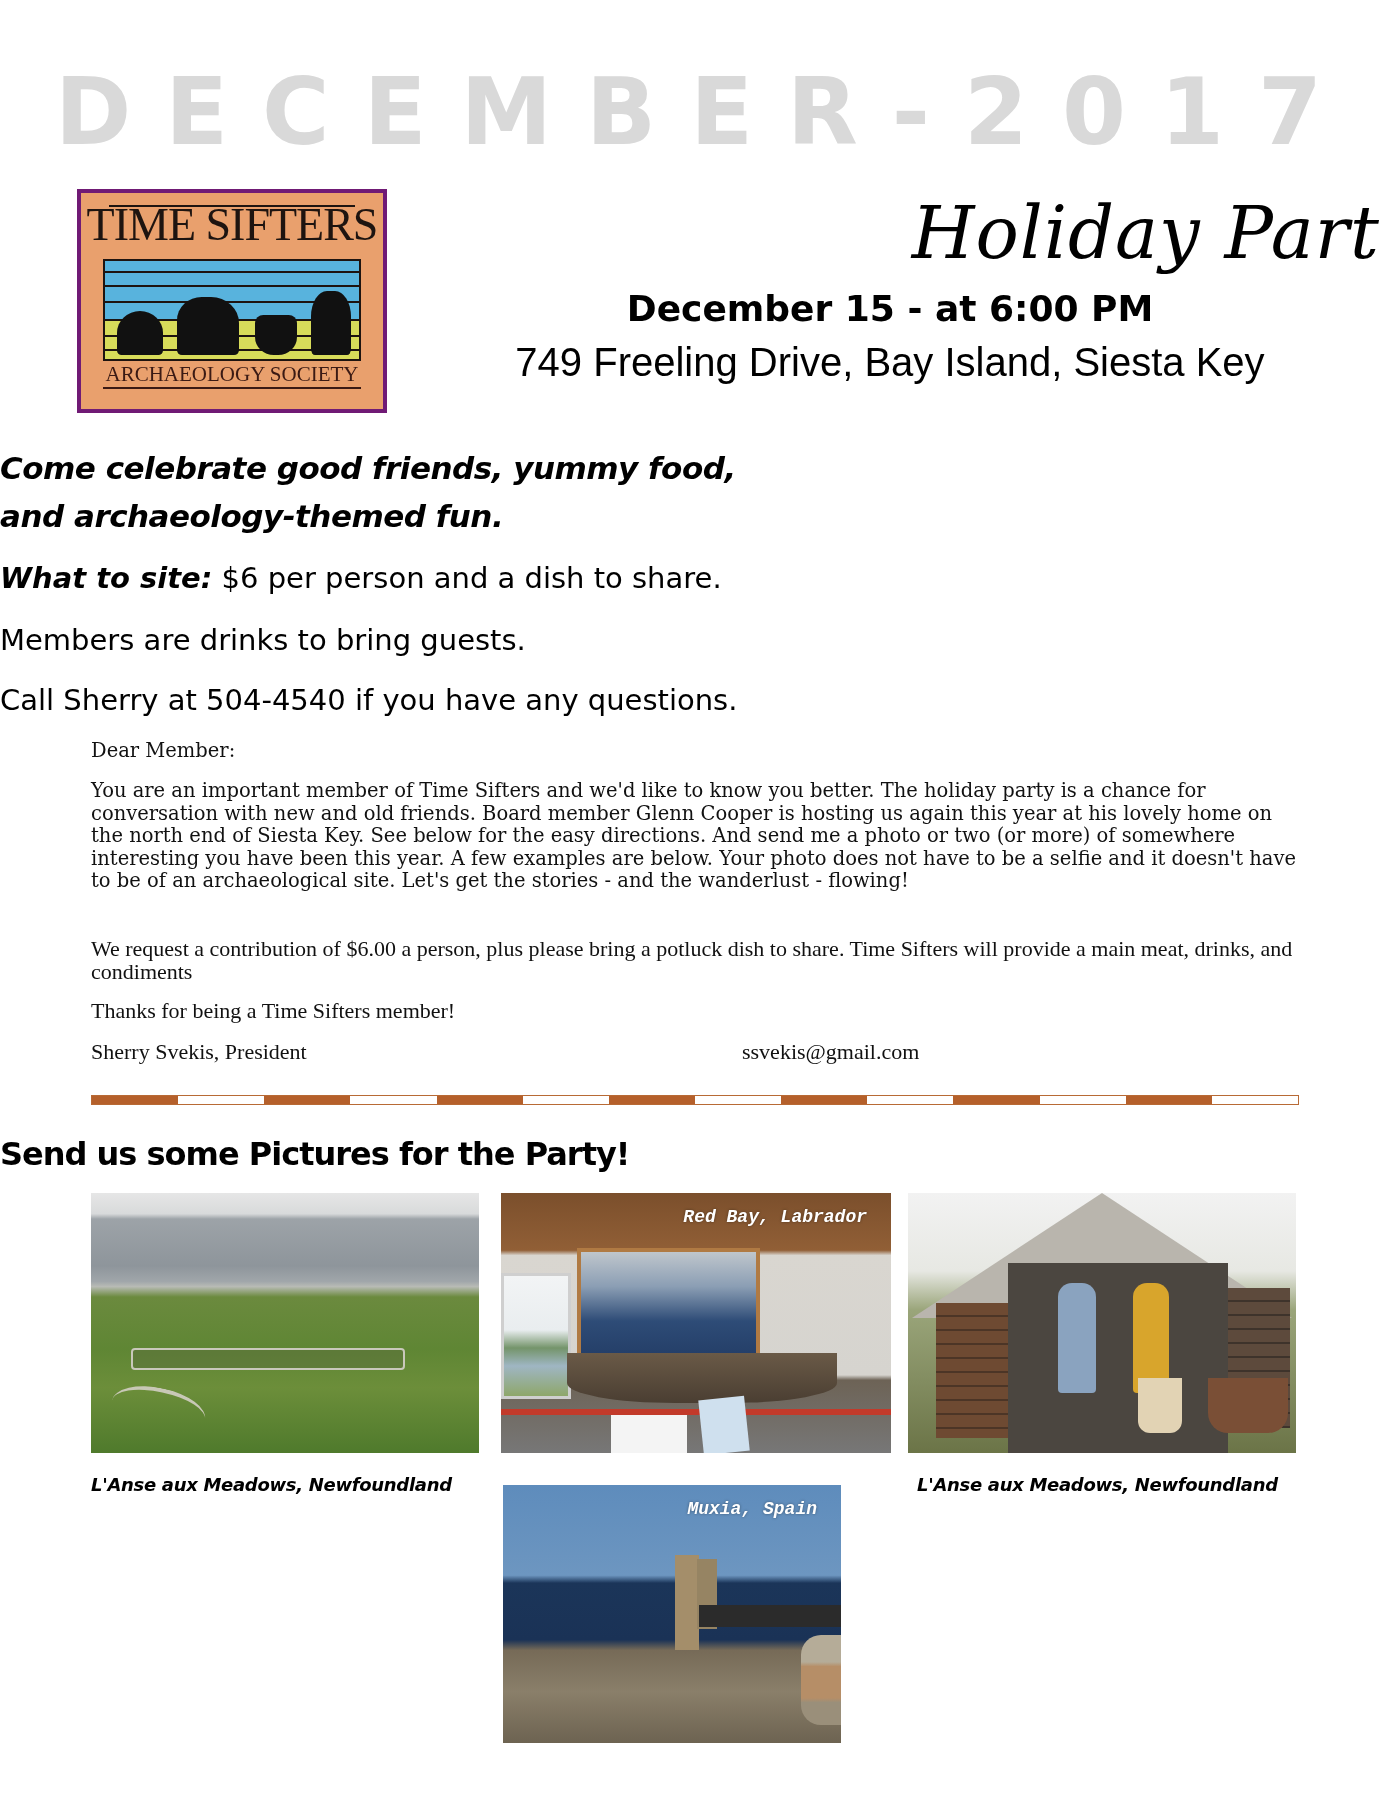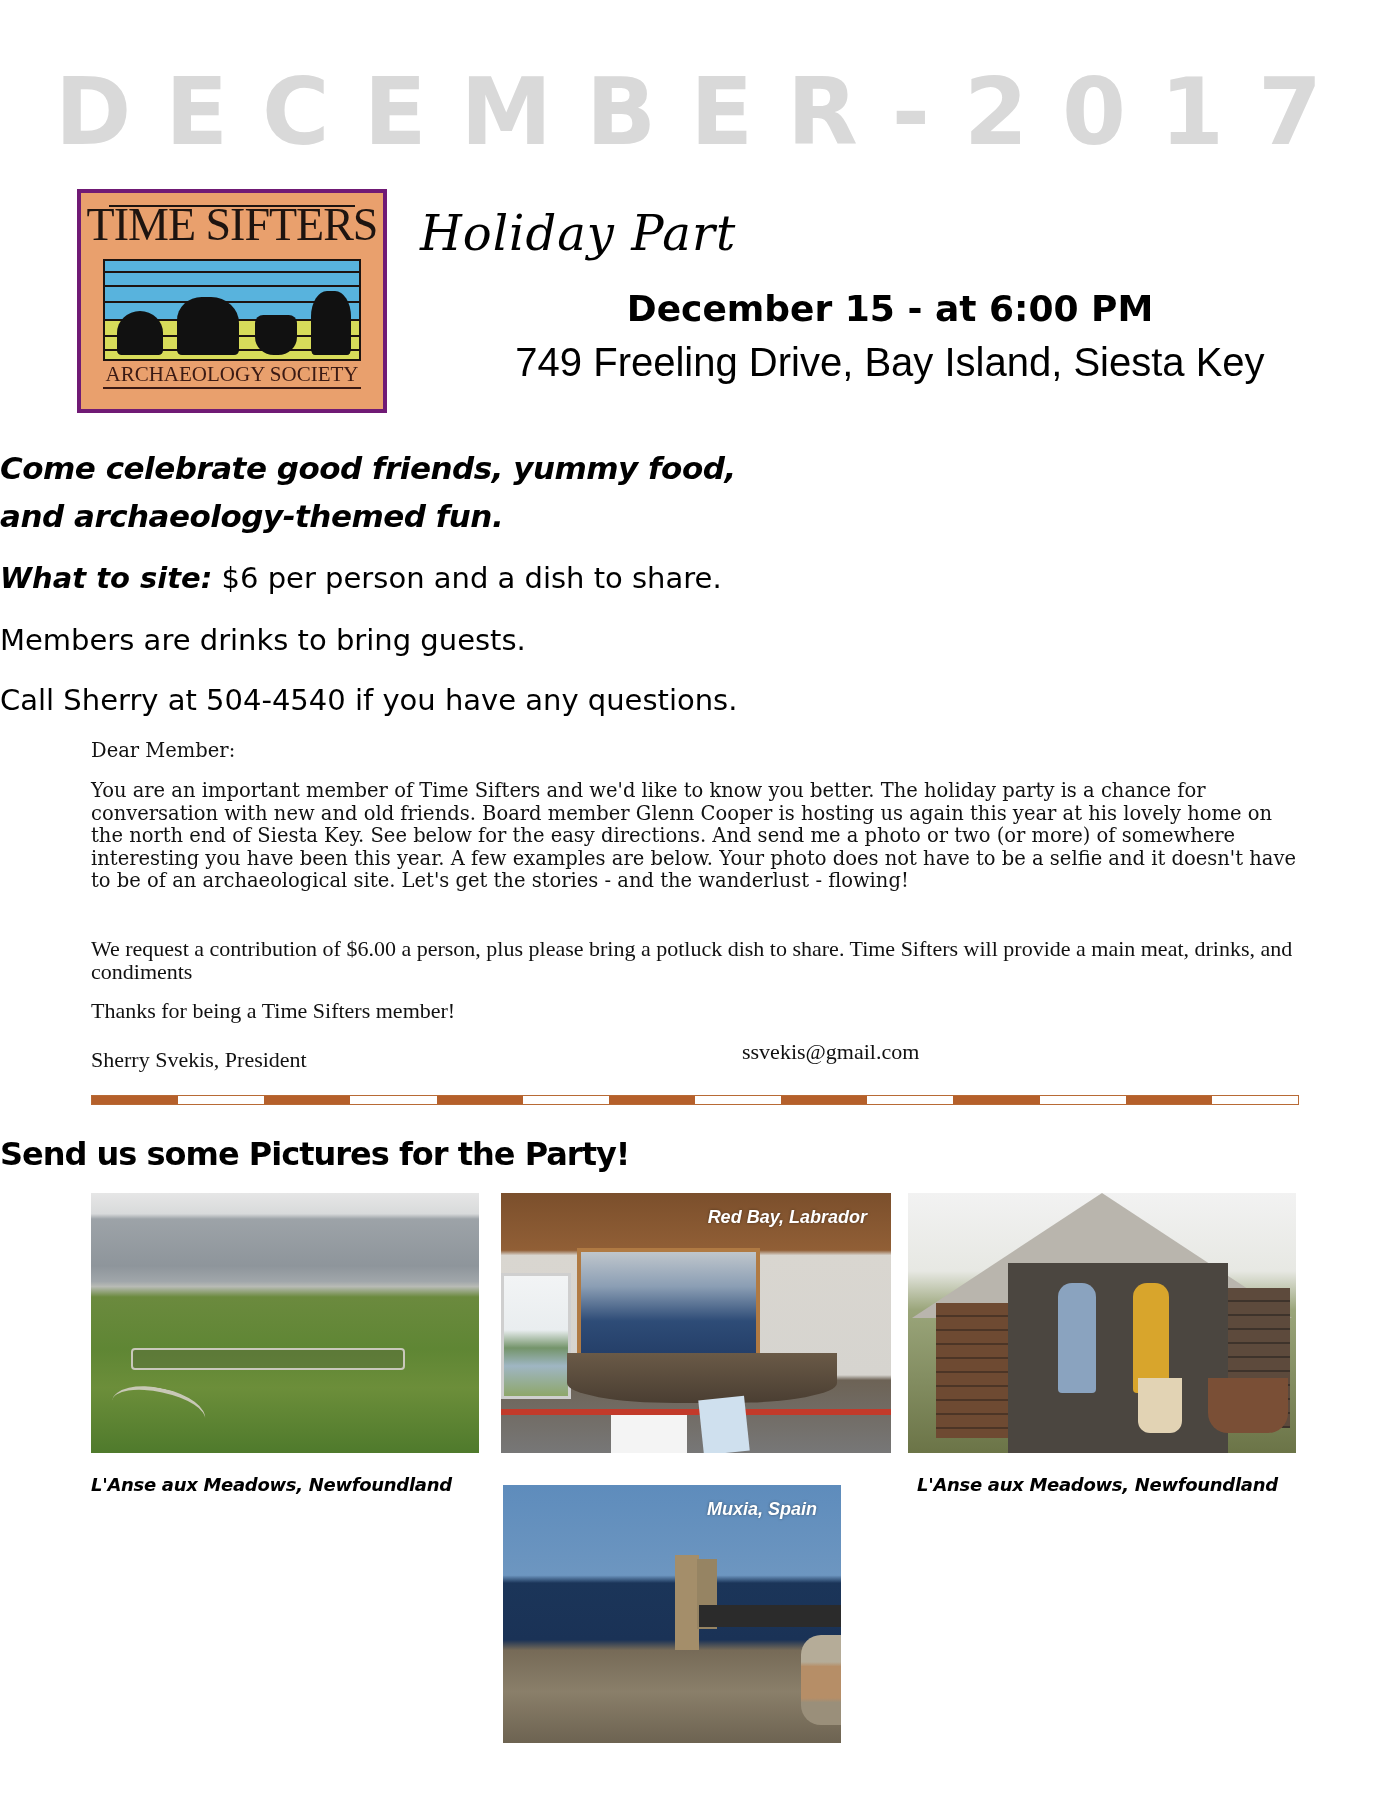--- a/index.html
+++ b/index.html
@@ -11,49 +11,49 @@
   #logo .logo-top { position:absolute; left:0; right:0; top:6px; text-align:center; font-family:"Liberation Serif", serif; font-size:46px; letter-spacing:-1px; color:#1e1410; line-height:52px; }
   #logo .logo-top-rule { position:absolute; left:28px; right:28px; top:12px; height:2px; background:#1e1410; }
   #logo .band { position:absolute; left:22px; right:22px; top:66px; height:98px; border:2px solid #1e1410; overflow:hidden; }
   #logo .band .sky { position:absolute; left:0; right:0; top:0; height:60px; background:#58b3dd; }
   #logo .band .sand { position:absolute; left:0; right:0; top:60px; bottom:0; background:#d8dc5a; }
   #logo .band .line { position:absolute; left:0; right:0; height:2px; background:#1e1410; }
   #logo .band .fig { position:absolute; bottom:4px; background:#111; }
   #logo .logo-bottom { position:absolute; left:0; right:0; top:168px; text-align:center; font-family:"Liberation Serif", serif; font-size:21px; color:#3b1a14; line-height:26px; }
   #logo .logo-bottom-rule { position:absolute; left:22px; right:22px; top:194px; height:2px; background:#3b1a14; }
 
-  #event-title { left:420px; width:940px; top:190px; text-align:left; font-family:"DejaVu Serif", serif; font-style:italic; font-size:48px; line-height:86px; letter-spacing:1px; }
+  #event-title { left:440px; width:940px; top:190px; text-align:right; font-family:"DejaVu Serif", serif; font-style:italic; font-size:72px; line-height:86px; letter-spacing:1px; }
   #event-date { left:420px; width:940px; top:286px; text-align:center; font-family:"DejaVu Sans", sans-serif; font-weight:bold; font-size:36px; line-height:46px; }
   #event-address { left:420px; width:940px; top:336px; text-align:center; font-family:"Liberation Sans", sans-serif; font-size:40px; line-height:52px; }
 
   .center-line { left:0; width:1391px; text-align:left; font-family:"DejaVu Sans", sans-serif;margin-top:6px; }
   #tagline-1 { top:440px; font-size:31px; font-weight:bold; font-style:italic; line-height:44px; letter-spacing:-0.5px; }
   #tagline-2 { top:488px; font-size:31px; font-weight:bold; font-style:italic; line-height:44px; letter-spacing:-0.5px; }
   #bring-line { top:550px; font-size:29px; line-height:44px; }
   #bring-line .lbl { font-weight:bold; font-style:italic; }
   #guests-line { top:612px; font-size:29px; line-height:44px; }
   #call-line { top:672px; font-size:29px; line-height:44px; }
 
   .letter { left:91px; width:1210px; font-family:"DejaVu Serif", serif; font-size:19.5px; line-height:22.5px; color:#111; }
   #salutation { top:740px; }
   #para-1 { top:780px; }
   #para-2 { top:938px; font-family:"Liberation Serif", serif; font-size:22px; line-height:22.5px; }
   #thanks { top:1000px; font-family:"Liberation Serif", serif; font-size:22px; }
-  #signature { top:1041px; font-family:"Liberation Serif", serif; font-size:22px;margin-top:8px; }
+  #signature { top:1041px; font-family:"Liberation Serif", serif; font-size:22px; }
   #email { left:742px; top:1041px; font-family:"Liberation Serif", serif; font-size:22px; line-height:22.5px; color:#111; }
 
   #divider { left:91px; top:1095px; width:1208px; height:10px; display:flex; border:1px solid #b86a35; box-sizing:border-box; }
   #divider .seg { flex:1; height:100%; }
   #divider .seg.dark { background:#b5602b; }
   #divider .seg.light { background:#ffffff; }
 
   #pictures-heading { top:1120px; font-size:32px; font-weight:bold; line-height:56px; letter-spacing:-1px; }
 
   .photo { overflow:hidden; }
-  .photo .caption-overlay { position:absolute; right:24px; top:14px; color:#fff; font-family:Liberation Sans, sans-serif; font-style:italic; font-weight:bold; font-size:18px; text-shadow:0 0 3px rgba(0,0,0,0.4); }
+  .photo .caption-overlay { position:absolute; right:24px; top:14px; color:#fff; font-family:Liberation Mono, monospace; font-style:italic; font-weight:bold; font-size:18px; text-shadow:0 0 3px rgba(0,0,0,0.4); }
   #photo-meadows { left:91px; top:1193px; width:388px; height:260px;
      background: linear-gradient(to bottom, #e6e6e6 0%, #d8dadb 8%, #9da3a8 10%, #8e959b 28%, #a0a6aa 34%, #b8bbb5 36%, #6b8a3e 40%, #5f8634 60%, #6c8e3a 75%, #4f7a2c 100%); }
   #photo-meadows .fence { position:absolute; left:40px; top:155px; width:270px; height:18px; border:2px solid #c9c8bb; border-radius:4px; background:rgba(90,110,60,0.5); }
   #photo-meadows .path { position:absolute; left:20px; top:195px; width:95px; height:40px; border-top:4px solid #c8c8b6; border-radius:50% 50% 0 0; transform:rotate(12deg); }
 
   #photo-redbay { left:501px; top:1193px; width:390px; height:260px;
      background: linear-gradient(to bottom, #7b4f2c 0%, #915f36 22%, #d9d6d0 24%, #d6d4cf 70%, #6d6356 72%, #777 100%); }
   #photo-redbay .window { position:absolute; left:0; top:80px; width:64px; height:120px; background:linear-gradient(to bottom,#f2f4f5 0%, #e9edef 45%, #74946a 60%, #9fb6c3 75%, #8ea76a 100%); border:3px solid #cfcfcf; }
   #photo-redbay .mural { position:absolute; left:76px; top:55px; width:175px; height:115px; background:linear-gradient(to bottom,#bfc6cc 0%, #8b9eb4 30%, #2e4c77 60%, #213a63 100%); border:4px solid #b07a43; }
   #photo-redbay .boat { position:absolute; left:66px; top:160px; width:270px; height:50px; background:linear-gradient(to bottom,#6a5a47,#4a3e32); border-radius:0 0 40% 40%; }

